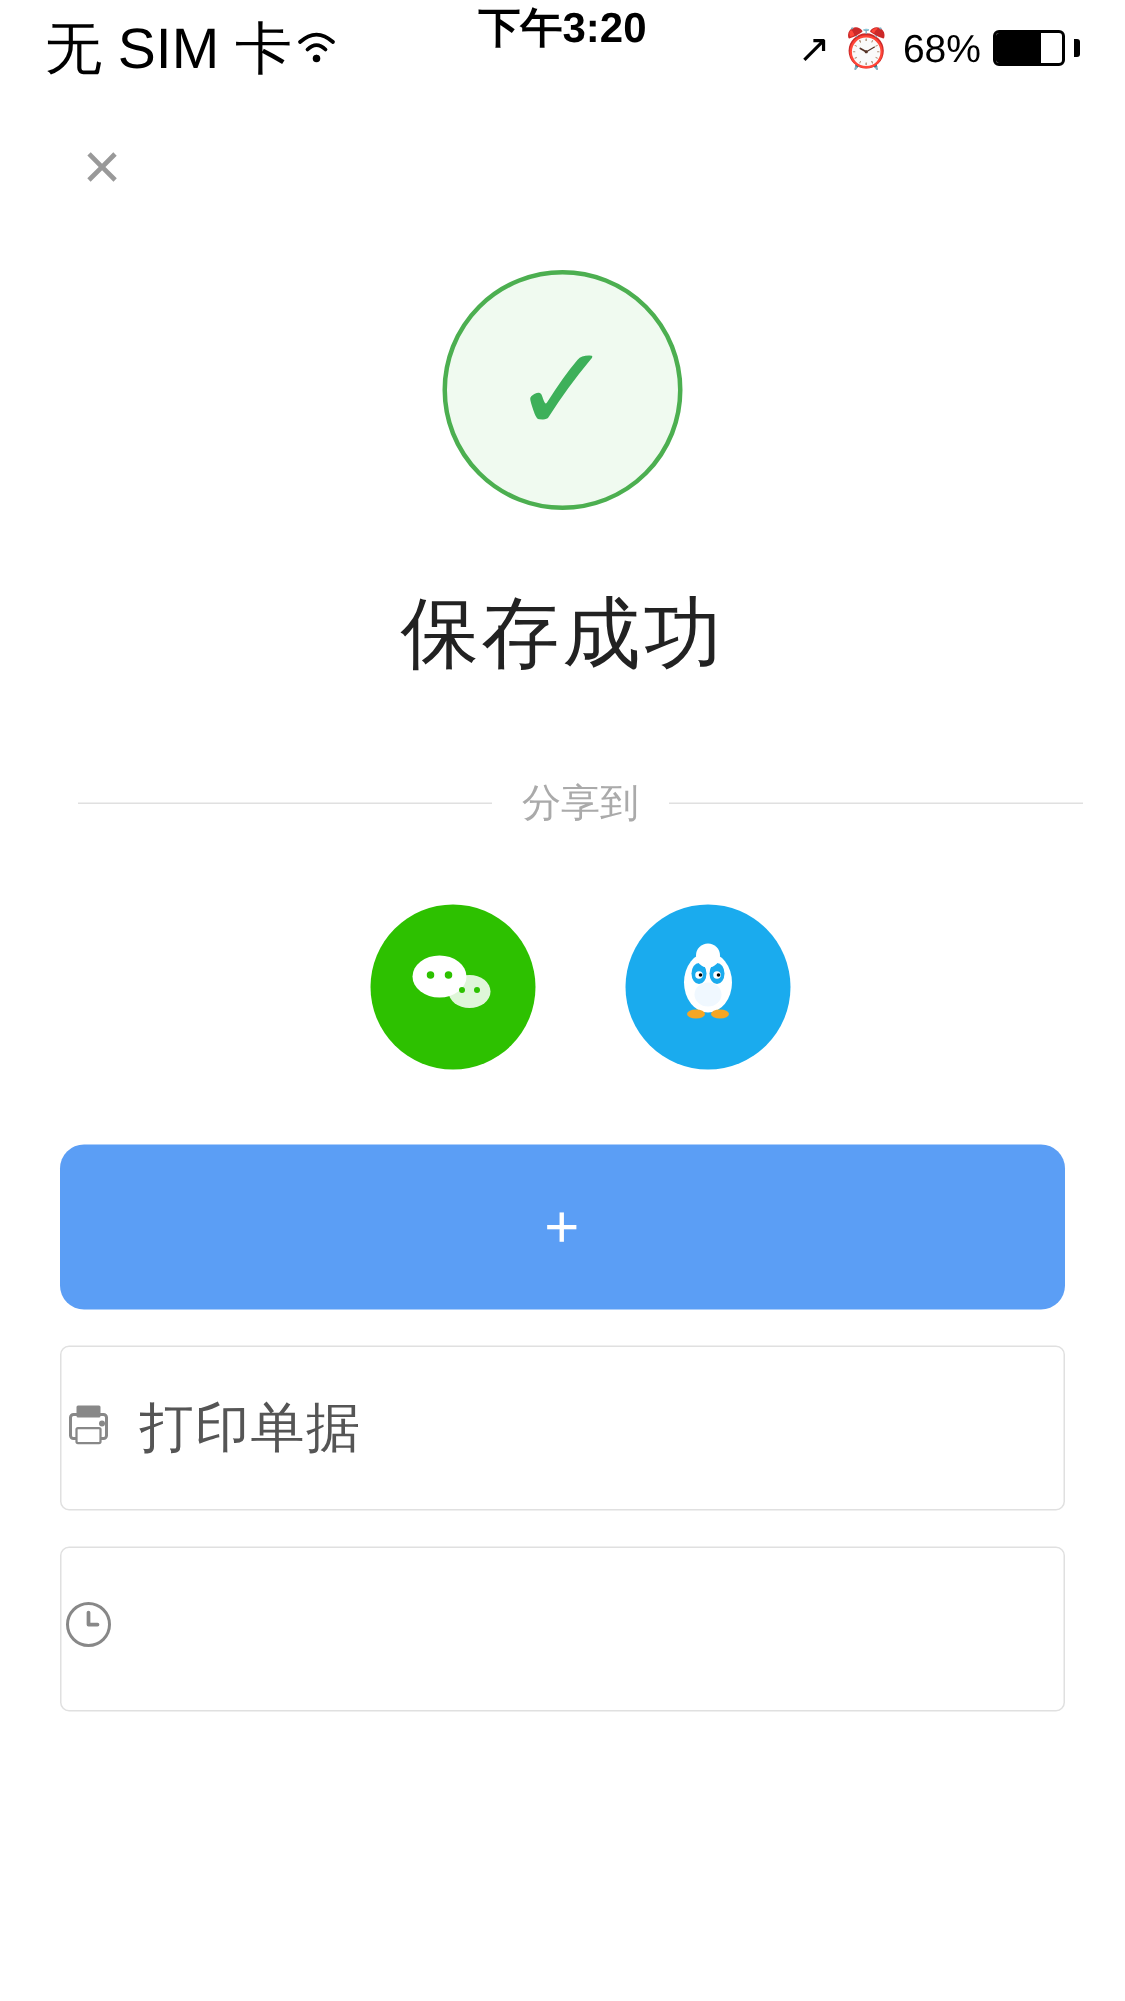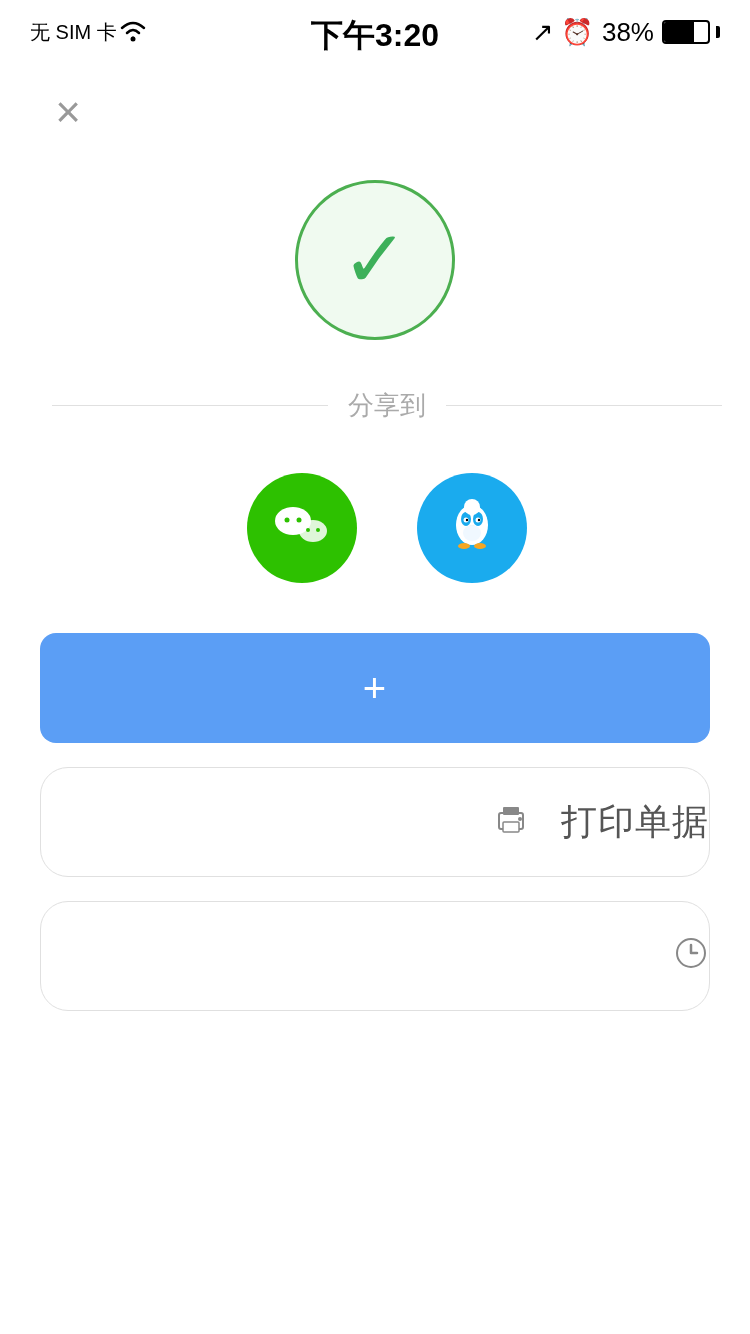--- a/index.html
+++ b/index.html
@@ -16,39 +16,39 @@
     .status-bar {
       width: 100%;
       height: 64px;
       background: #ffffff;
       display: flex;
       align-items: center;
       justify-content: space-between;
       padding: 0 30px;
     }
     .status-left {
-      font-size: 20px;
+      font-size: 38px;
       color: #000;
       font-weight: 500;
       display: flex;
       align-items: center;
     }
     .wifi-icon {
       display: inline-block;
       width: 32px;
       height: 24px;
     }
     .status-center {
-      font-size: 32px;
+      font-size: 28px;
       font-weight: 600;
       color: #000;
       position: absolute;
       left: 50%;
       transform: translateX(-50%);
-      top: 14px;
+      top: 0;
     }
     .status-right {
       display: flex;
       align-items: center;
       gap: 8px;
       font-size: 26px;
       color: #000;
     }
     .battery {
       display: flex;
@@ -207,25 +207,25 @@
       font-size: 36px;
       color: #ffffff;
       font-weight: 400;
       letter-spacing: 1px;
     }
     .btn-secondary {
       width: 100%;
       height: 110px;
       background: #ffffff;
       border: 1px solid #e0e0e0;
-      border-radius: 28px;
-      display: flex;
-      align-items: center;
-      justify-content: flex-end;
-      gap: 32px;
+      border-radius: 6px;
+      display: flex;
+      align-items: center;
+      justify-content: flex-start;
+      gap: 16px;
       cursor: pointer;
       font-size: 36px;
       color: #555;
       font-weight: 400;
       letter-spacing: 1px;
     }
     .btn-icon {
       font-size: 36px;
       line-height: 1;
     }
@@ -244,21 +244,21 @@
       <path d="M16 18 Q16 18 16 18" stroke="#000" stroke-width="3" stroke-linecap="round"></path>
       <path d="M10 13 Q13 10 16 10 Q19 10 22 13" stroke="#000" stroke-width="2.5" fill="none" stroke-linecap="round"></path>
       <path d="M5 8 Q10.5 3 16 3 Q21.5 3 27 8" stroke="#000" stroke-width="2.5" fill="none" stroke-linecap="round"></path>
       <circle cx="16" cy="19" r="2.5" fill="#000"></circle>
     </svg>
   </div>
   <div class="status-center">下午3:20</div>
   <div class="status-right">
     <span>↗</span>
     <span>⏰</span>
-    <span>38%</span>
+    <span>68%</span>
     <div class="battery">
       <div class="battery-bar">
         <div class="battery-fill"></div>
       </div>
       <div class="battery-tip"></div>
     </div>
   </div>
 </div>
 
 <div class="content">
@@ -266,20 +266,21 @@
   <div class="close-btn">
     <div class="close-icon-wrap">
       <span class="close-x">×</span>
     </div>
   </div>
 
   <div class="success-circle">
     <span class="checkmark">✓</span>
   </div>
 
+  <div class="success-title">保存成功</div>
 
   <div class="share-section">
     <div class="share-divider">
       <div class="divider-line"></div>
       <span class="share-label">分享到</span>
       <div class="divider-line"></div>
     </div>
     <div class="share-icons">
 
       <div class="share-icon-btn wechat-btn">

